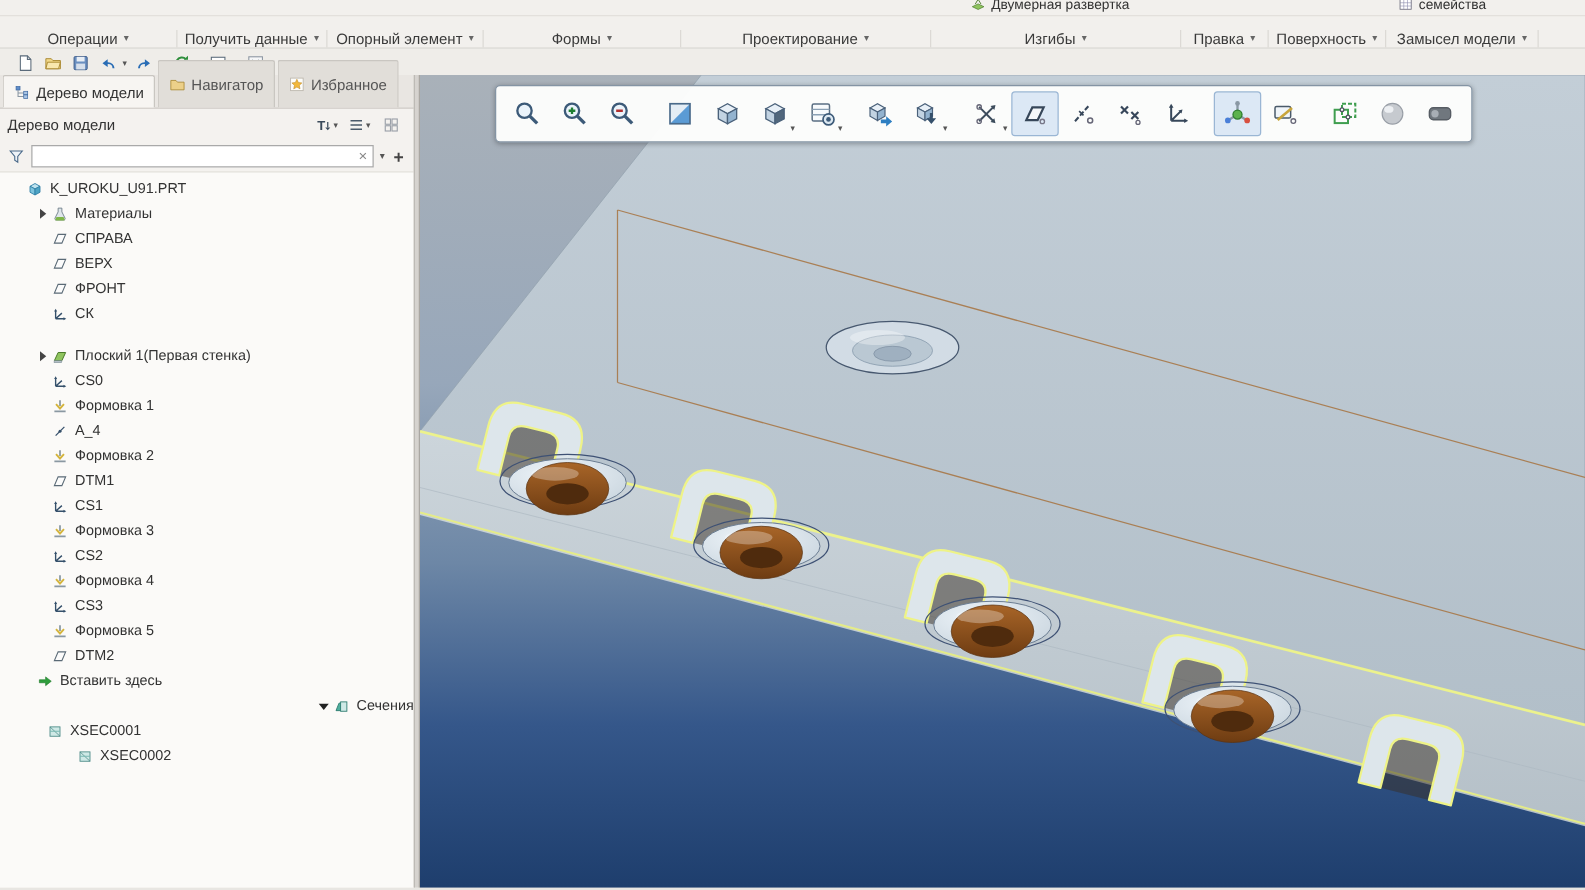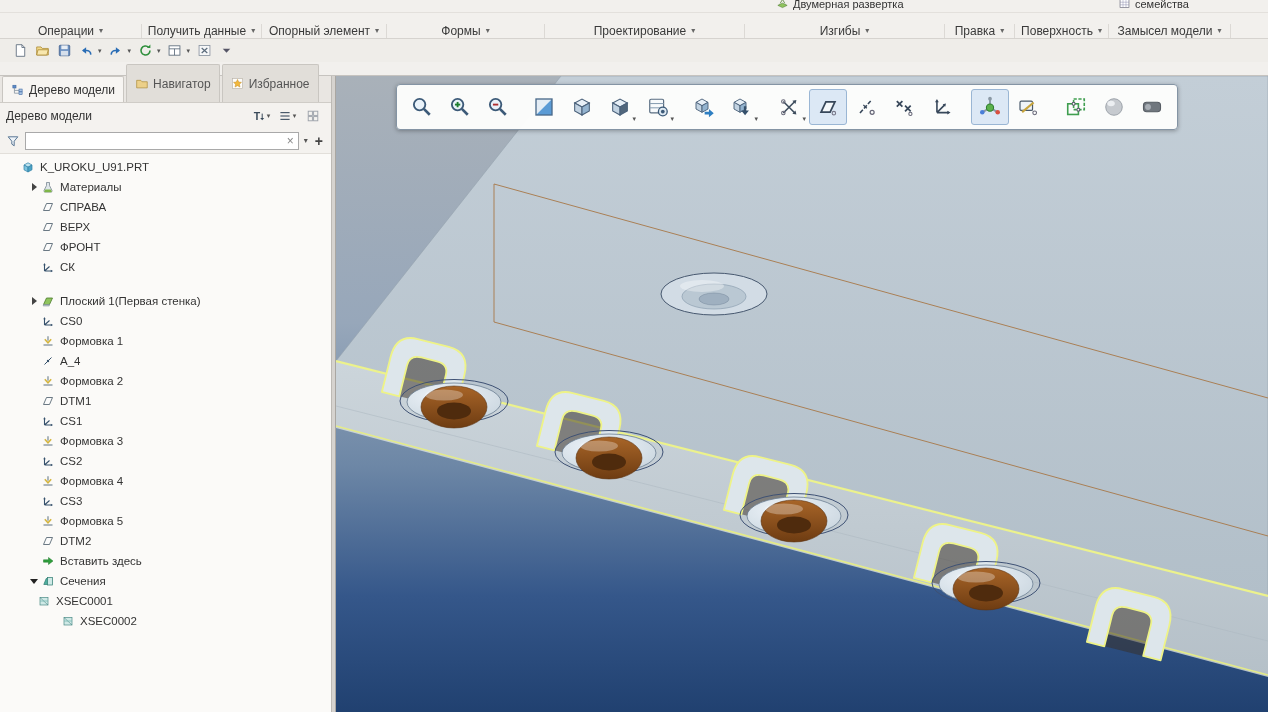--- a/index.html
+++ b/index.html
@@ -1,20 +1,20 @@
 <!DOCTYPE html>
 <html><head>
 <meta charset="utf-8">
 <style>
   html,body{margin:0;padding:0}
   body{width:1268px;height:712px;overflow:hidden;font-family:"Liberation Sans",sans-serif;font-size:12px;color:#333;background:#e8e6e2}
   #app{position:relative;width:1268px;height:712px}
 
   
-  .ribbon{height:76px;background:#f2f0ed;border-bottom:1px solid #c6c3bf;box-sizing:border-box}
+  .ribbon{height:60px;background:#f2f0ed;border-bottom:1px solid #c6c3bf;box-sizing:border-box}
   .r-top{height:12px;position:relative;overflow:hidden;background:#f2f0ed;border-bottom:1px solid #e3e0dc}
   .rt-item{position:absolute;top:-3px;display:flex;align-items:center;gap:4px;font-size:11px;color:#333;white-space:nowrap}
   .rt-ic{width:13px;height:13px;display:inline-block}
   .r-groups{height:26px;display:flex;align-items:flex-end;background:#f2f0ed;border-bottom:1px solid #d6d3cf;box-sizing:border-box}
   .r-group{display:flex;align-items:center;justify-content:center;gap:5px;border-right:1px solid #dcd9d5;box-sizing:border-box;font-size:12px;color:#3a3a3a;cursor:default}
   .caret{font-size:8px;color:#666;line-height:1}
   .r-quick{height:23px;display:flex;align-items:center;padding-left:10px;gap:2px;background:#efede9}
   .q-btn{height:20px;min-width:20px;display:flex;align-items:center;justify-content:center;border-radius:2px}
   .q-btn .qi{width:15px;height:15px;display:inline-block}
   .q-caret{font-size:7px;color:#555;margin:0 2px 0 0}
@@ -446,30 +446,30 @@
           </div>
           <div class="tree-row" style="padding-left: 28px;">
             <span class="tw-exp"></span>
             <span class="tw-icon">
               <svg viewBox="0 0 14 14" width="100%" height="100%" xmlns="http://www.w3.org/2000/svg">
                 <path d="M2.5,10.5 L5.5,3.5 L11.5,3.5 L8.5,10.5 Z" fill="#fbfbfb" stroke="#5a6a76" stroke-width=".9"></path>
               </svg>
             </span>
             <span class="tw-label">DTM2</span>
           </div>
-          <div class="tree-row" style="padding-left: 28px;">
+          <div class="tree-row" style="padding-left: 16px;">
             <span class="tw-exp"></span>
             <span class="tw-icon">
               <svg viewBox="0 0 14 14" width="100%" height="100%" xmlns="http://www.w3.org/2000/svg">
                 <path d="M2.5,5.8 h5 v-2.3 l4.5,3.5 -4.5,3.5 v-2.3 h-5 z" fill="#2f9e3c" stroke="#1e7a2a" stroke-width=".5"></path>
               </svg>
             </span>
             <span class="tw-label">Вставить здесь</span>
           </div>
-          <div class="tree-row" style="padding-left: 28px;">
+          <div class="tree-row" style="padding-left: 28px; justify-content: flex-end;">
             <span class="tw-exp">
               <span class="exp-d"></span>
             </span>
             <span class="tw-icon">
               <svg viewBox="0 0 14 14" width="100%" height="100%" xmlns="http://www.w3.org/2000/svg">
                 <path d="M2.8,10.5 L5.2,4.5 L8,4.5 L8,10.5 Z" fill="#4fae9e" stroke="#2a7a6e" stroke-width=".7"></path>
                 <rect x="6.5" y="3.5" width="5" height="7.5" fill="#cfe9e6" stroke="#2a7a6e" stroke-width=".7"></rect>
               </svg>
             </span>
             <span class="tw-label">Сечения</span>

